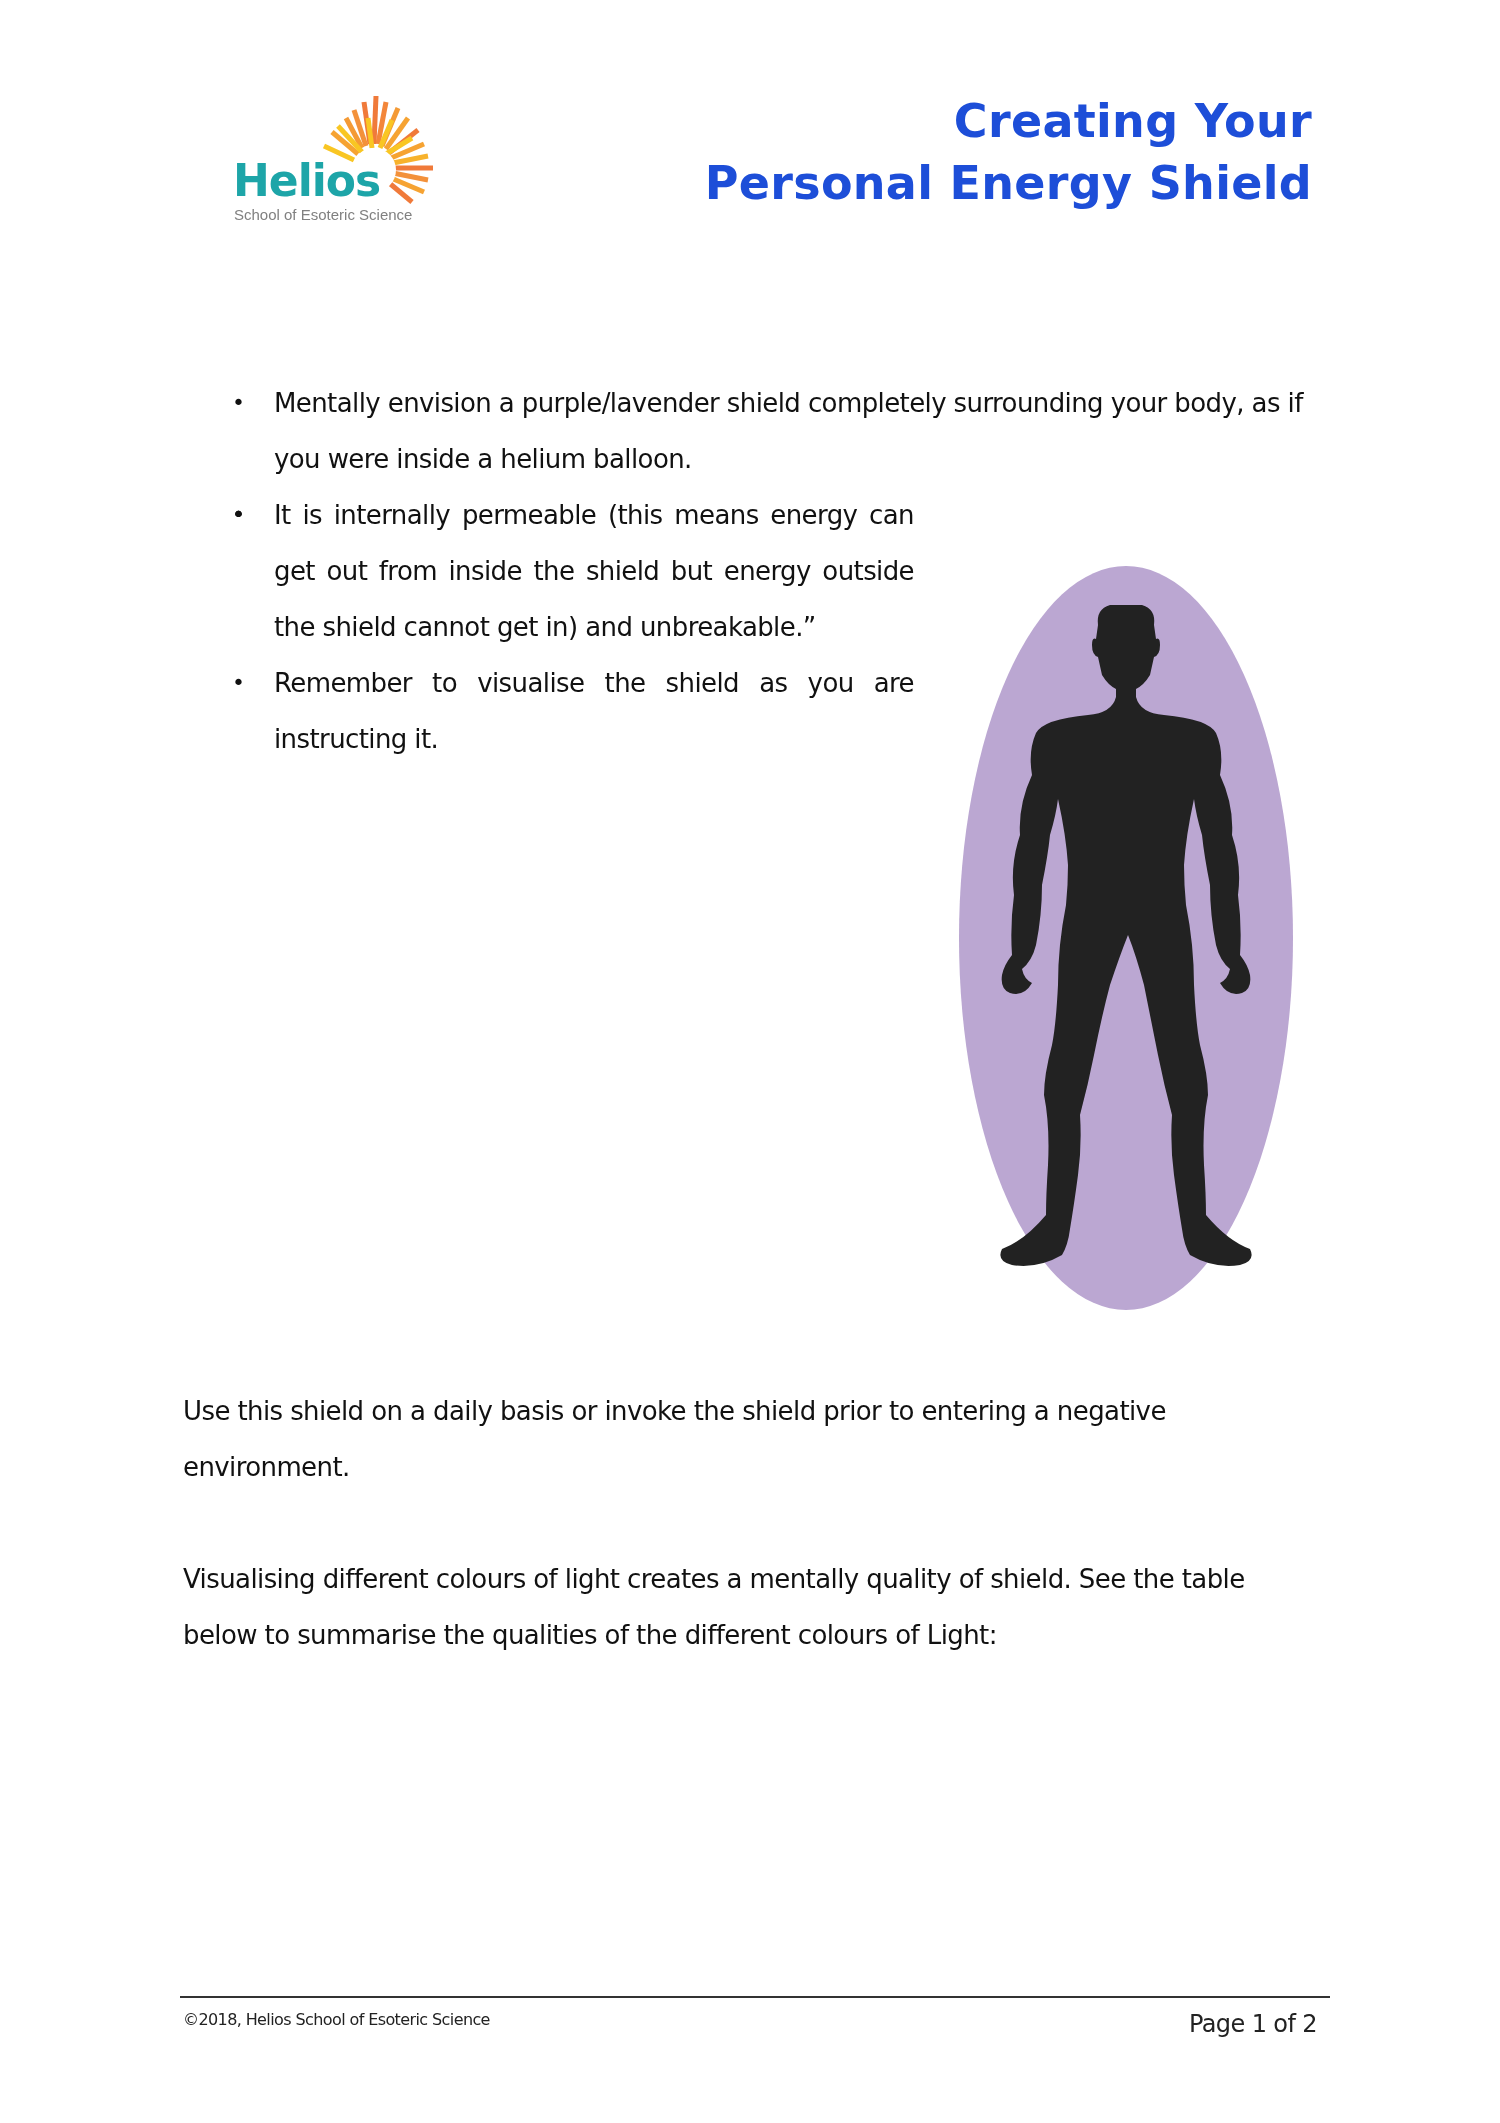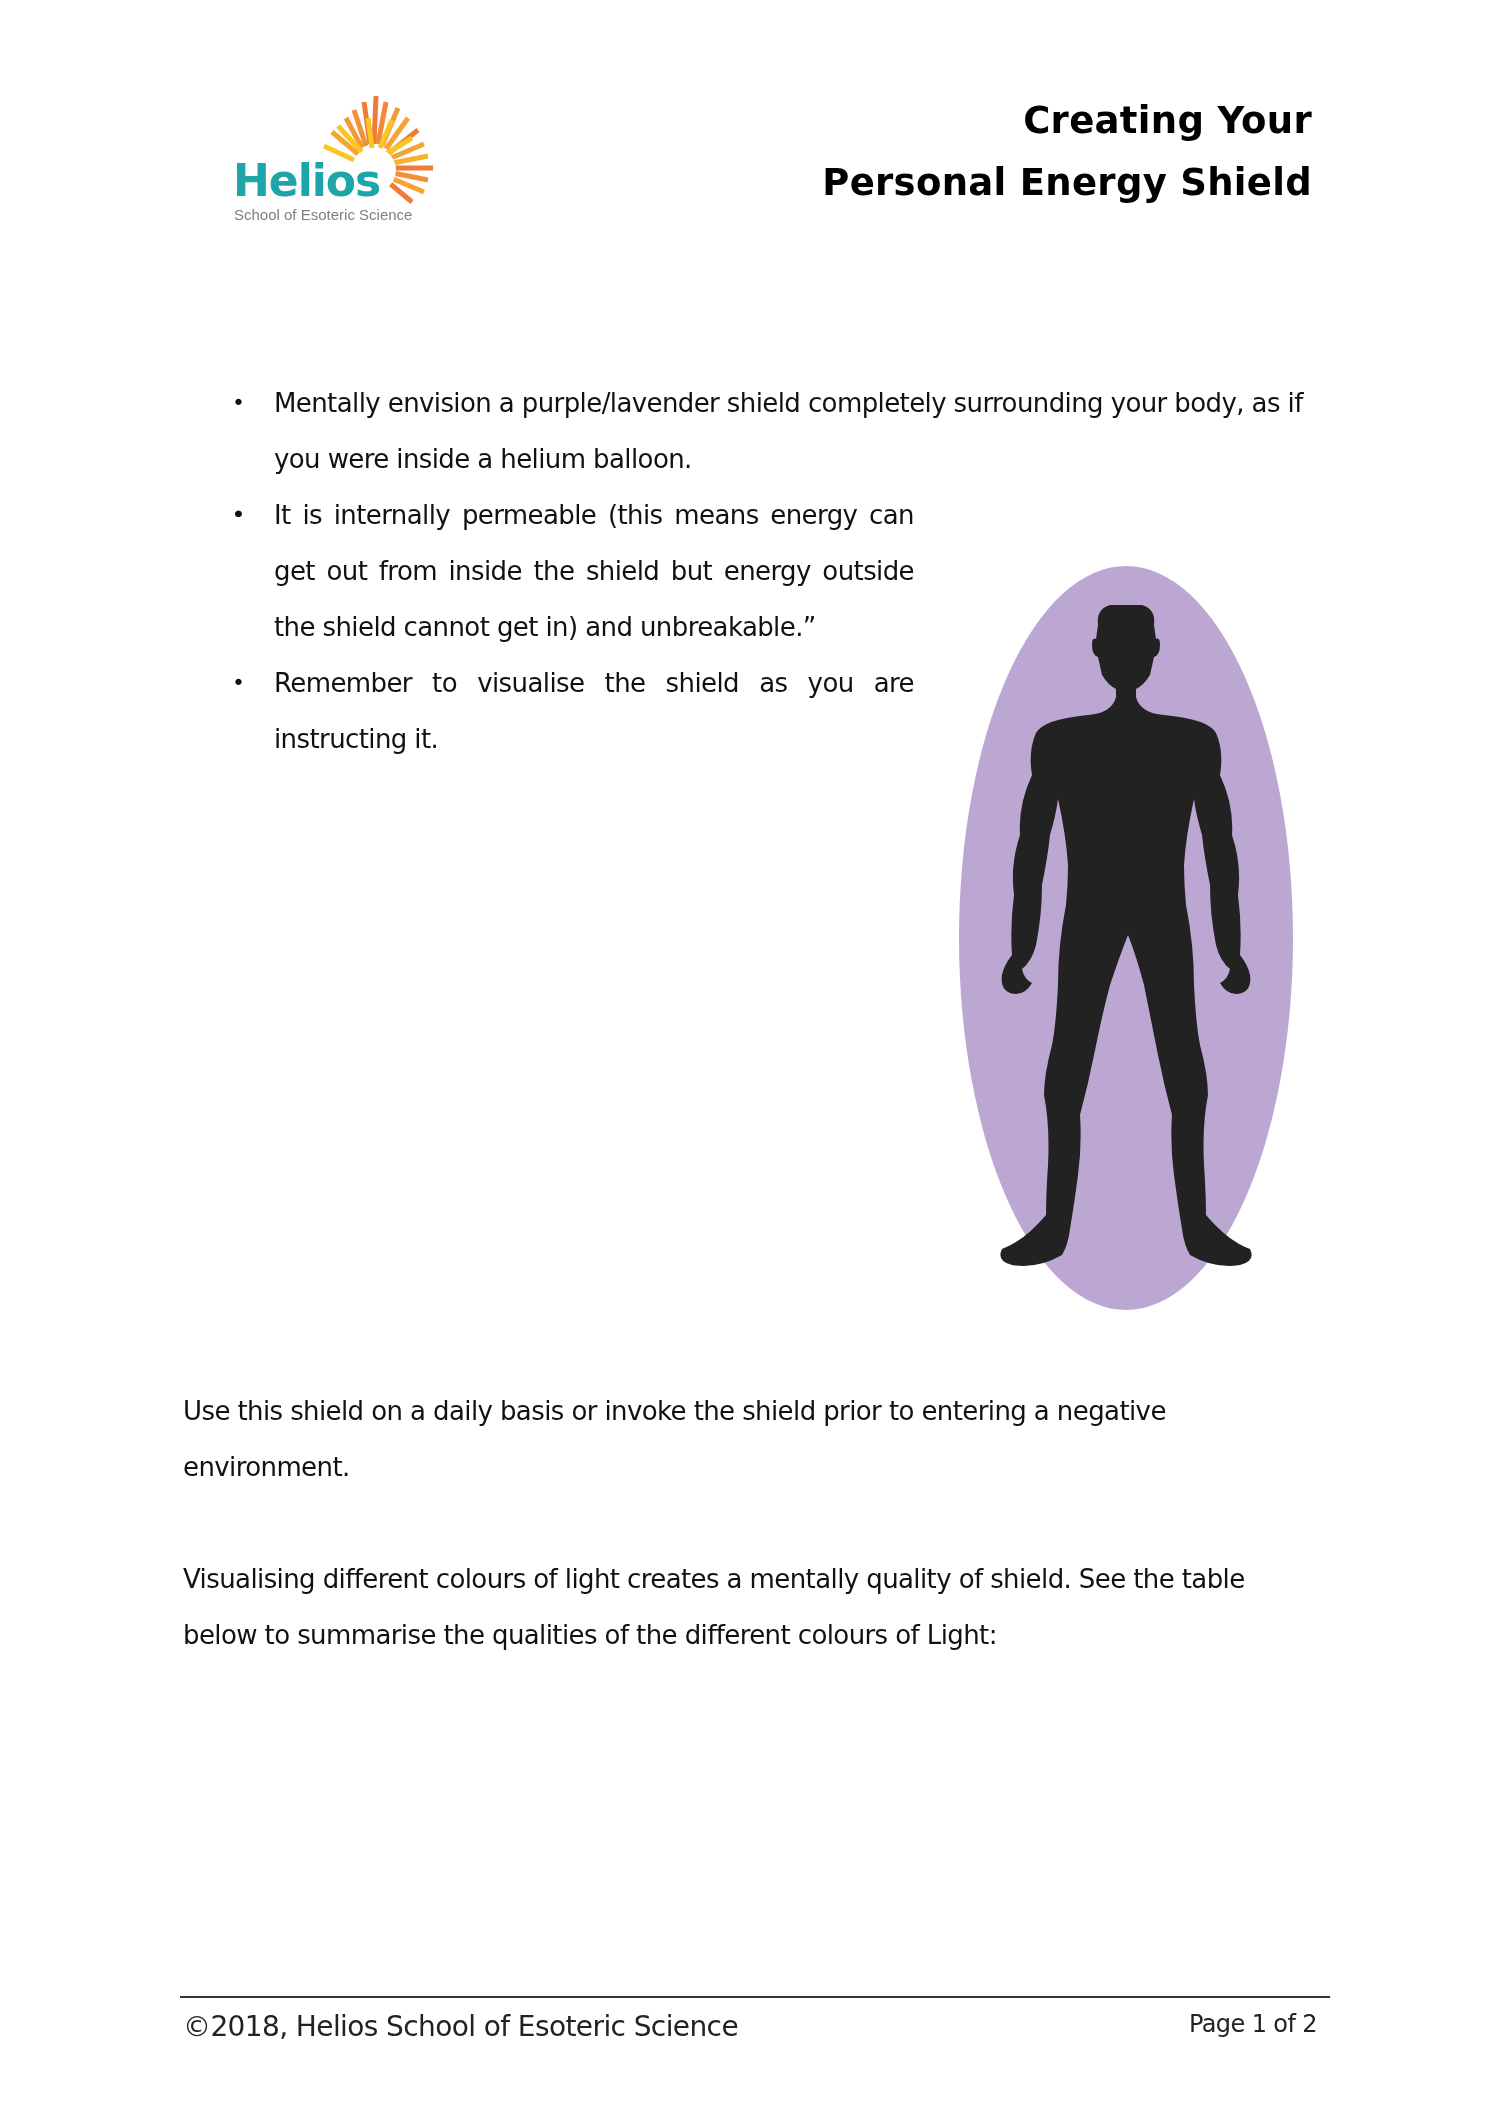--- a/index.html
+++ b/index.html
@@ -5,34 +5,34 @@
   html, body { margin:0; padding:0; background:#ffffff; }
   body { width:1500px; height:2123px; position:relative; overflow:hidden;
          font-family:"DejaVu Sans", sans-serif; color:#111; }
   .logo { position:absolute; left:228px; top:92px; width:210px; height:118px; }
   .logo-word { position:absolute; left:5px; top:36px; font-family:"DejaVu Sans", sans-serif;
                font-weight:bold; font-size:44px; color:#1DA5A8; letter-spacing:-1px; line-height:1;margin-top:31px; }
   .logo-sub { position:absolute; left:6px; top:94px; font-family:"Liberation Sans", sans-serif;
               font-size:15px; color:#808080; white-space:nowrap;margin-top:20px; }
   .logo svg { position:absolute; left:0; top:0; }
   .title { position:absolute; right:188px; top:90px; text-align:right;
-           font-family:"DejaVu Sans", sans-serif; font-weight:bold; font-size:37px;
-           line-height:62px; color:#000000; letter-spacing:0.3px; }
+           font-family:"DejaVu Sans", sans-serif; font-weight:bold; font-size:46px;
+           line-height:62px; color:#1d4ed8; letter-spacing:0.3px; }
   .title div { white-space:nowrap; }
   .body-text { font-family:"DejaVu Sans", sans-serif; font-size:26px; line-height:56px;
                color:#111; letter-spacing:-0.6px; }
   .bullets { position:absolute; left:230px; top:375px; width:1090px; margin:0; padding:0; list-style:none; }
   .bullets li { position:relative; padding-left:44px; }
   .bullets li .dot { position:absolute; left:2px; top:0; font-size:22px; }
   .bullets li.narrow { width:640px; text-align:justify; }
   .bullets li.wide { width:1050px; }
   .para { position:absolute; left:183px; width:1140px; }
   .figure { position:absolute; left:958px; top:565px; width:336px; height:746px; }
   .footer-line { position:absolute; left:180px; top:1996px; width:1150px; height:2px; background:#333; }
-  .footer-left { position:absolute; left:183px; top:2010px; font-size:28px; color:#222;
+  .footer-left { position:absolute; left:183px; top:2010px; font-size:16px; color:#222;
                  font-family:"DejaVu Sans", sans-serif; letter-spacing:-0.6px; }
   .footer-right { position:absolute; right:183px; top:2010px; font-size:24px; color:#222;
                   font-family:"DejaVu Sans", sans-serif; letter-spacing:-0.6px; }
 </style>
 </head>
 <body>
 
 <div class="logo">
   <svg width="210" height="118" viewBox="0 0 210 118">
     <defs>

